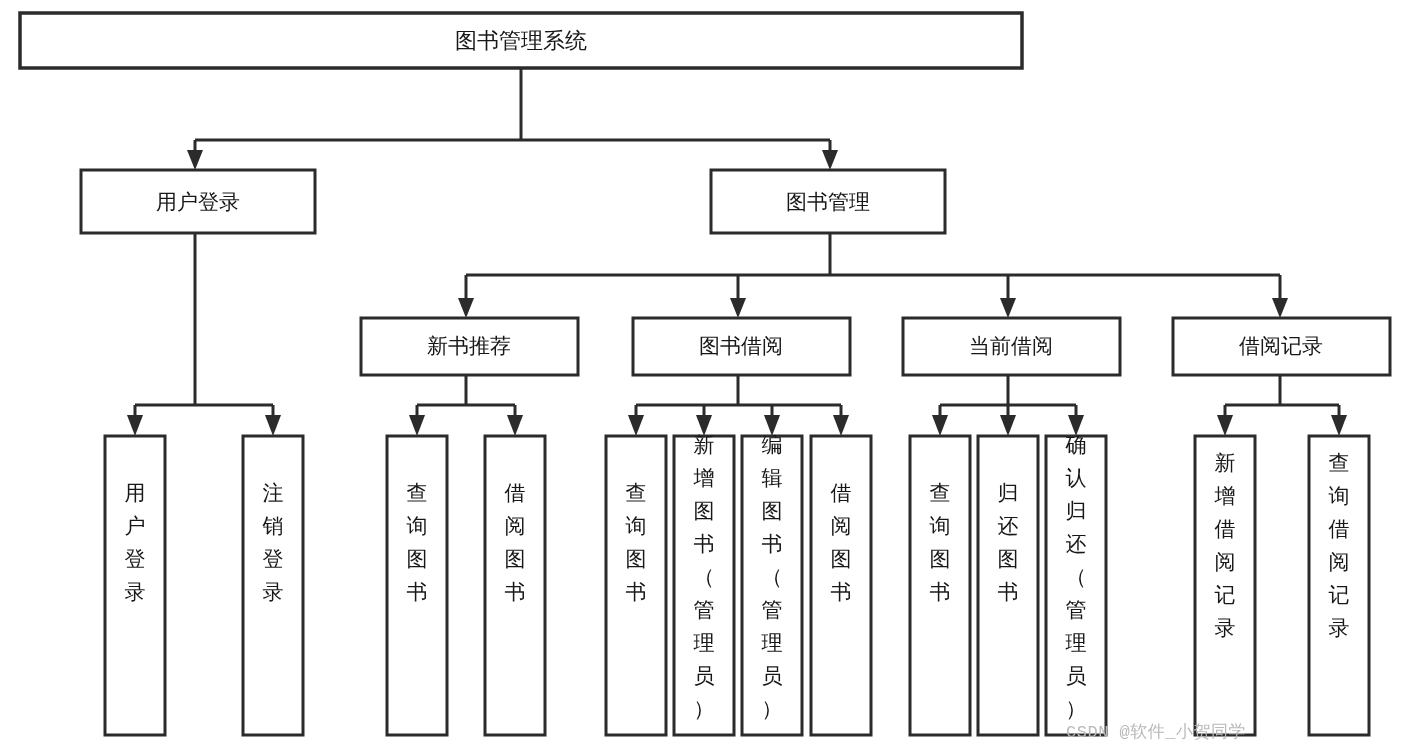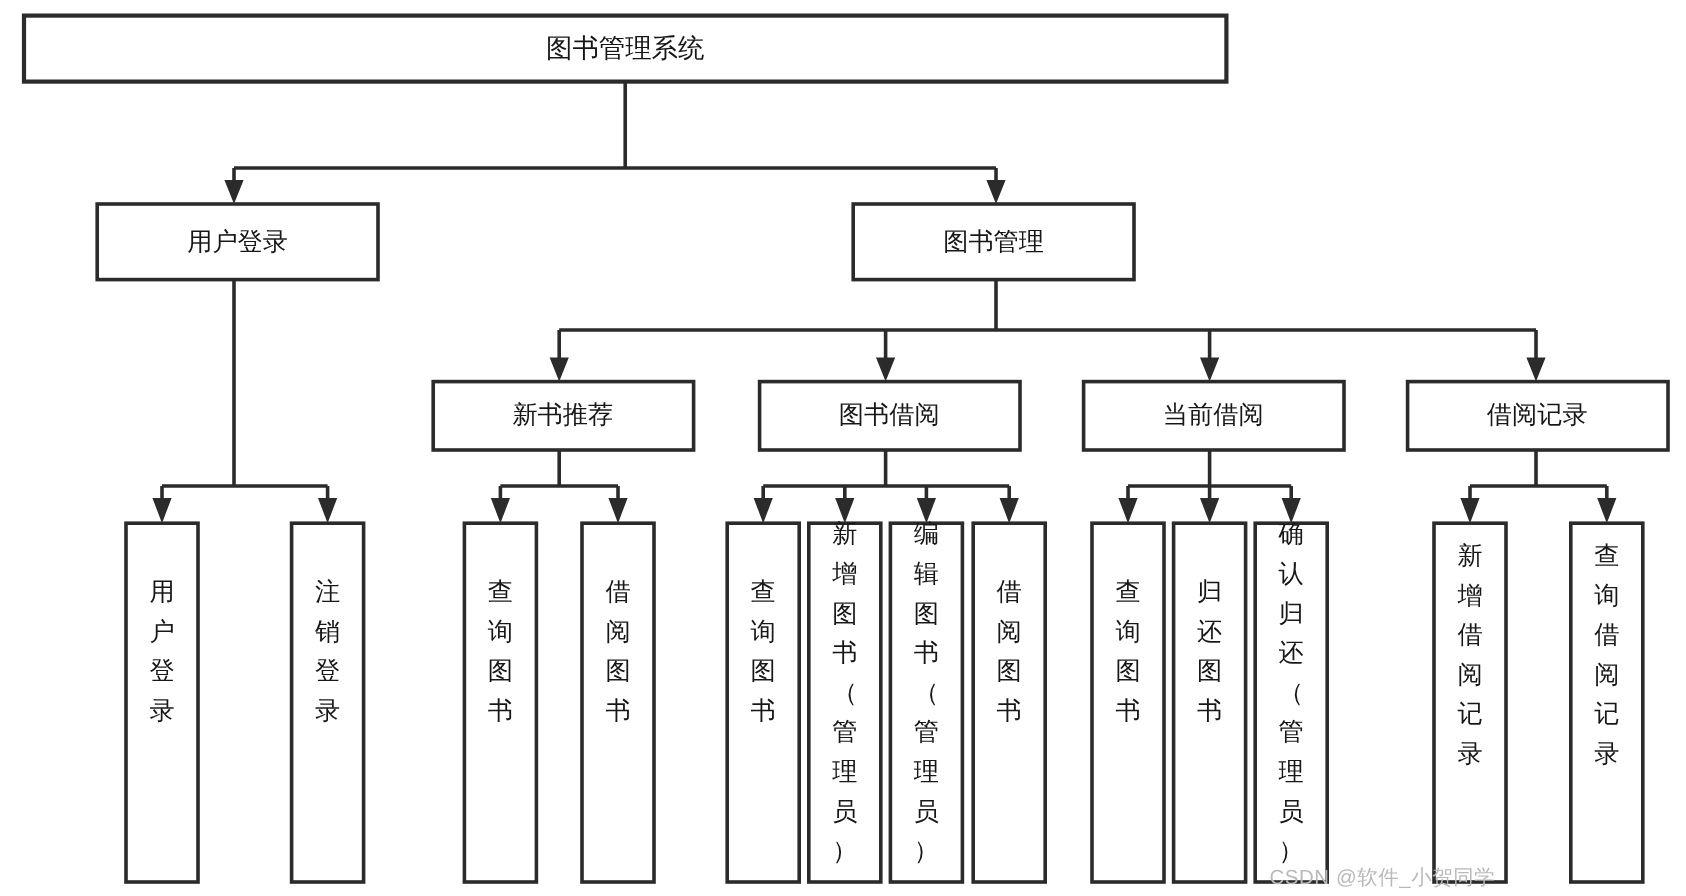--- a/index.html
+++ b/index.html
@@ -23,21 +23,21 @@
     white-space:pre;
   }
   .node-label.root-label{font-size:22px;}
   .vlabel{
     font-family:"Liberation Sans","DejaVu Sans",sans-serif;
     font-size:21px;fill:#171717;
     text-anchor:middle;
   }
   #watermark{
     position:absolute;right:8px;bottom:4px;
-    font-family:Liberation Sans, sans-serif;
+    font-family:Liberation Mono, monospace;
     font-size:17px;color:#b9b9b9;letter-spacing:.5px;
     user-select:none;pointer-events:none;
   }
 </style>
 </head>
 <body>
 
 <div id="diagram-root">
 
   <svg id="flow" viewBox="0 0 1405 747">

